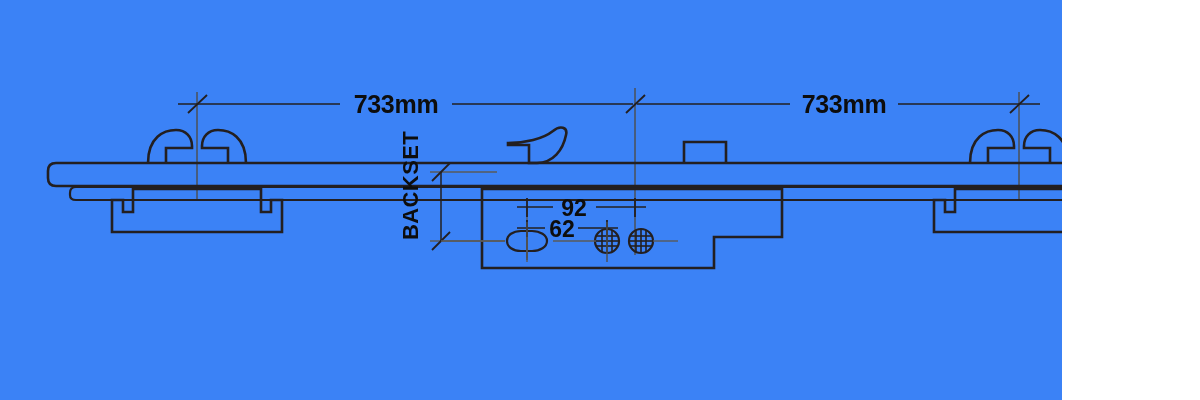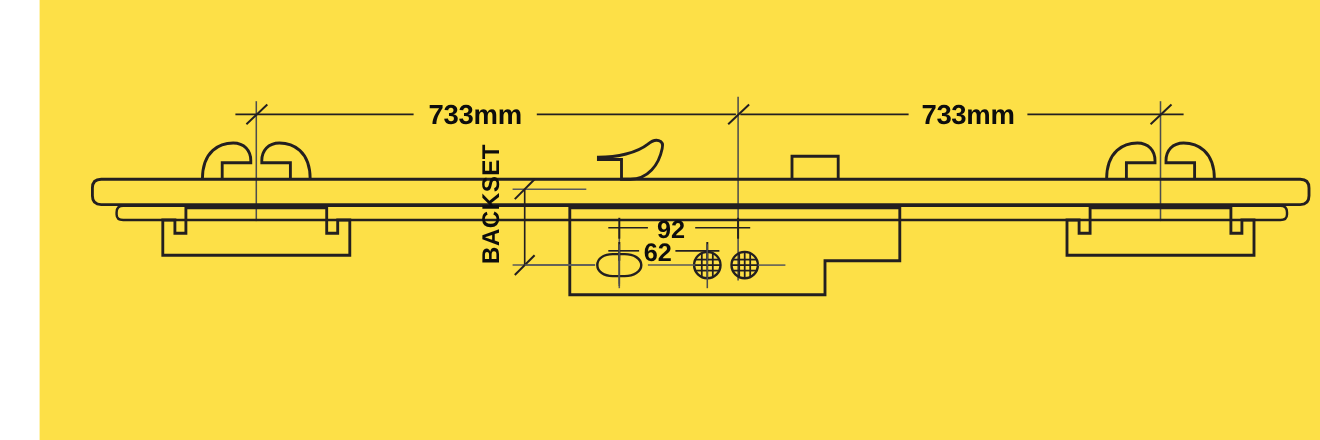--- a/index.html
+++ b/index.html
@@ -6,25 +6,24 @@
   html, body {
     margin: 0;
     padding: 0;
     background: #ffffff;
   }
   body {
     font-family: "Liberation Sans", sans-serif;
   }
   #drawing-root {
     position: relative;
-    width: 1164px;
+    width: 1062px;
     height: 400px;
-    background: #fde047;
+    background: #3b82f6;
     overflow: hidden;
-    margin-left: 36px;
   }
   svg#lock-svg {
     display: block;
     width: 1200px;
     height: 400px;
   }
   .outline {
     fill: none;
     stroke: #231f20;
     stroke-width: 2.6;

